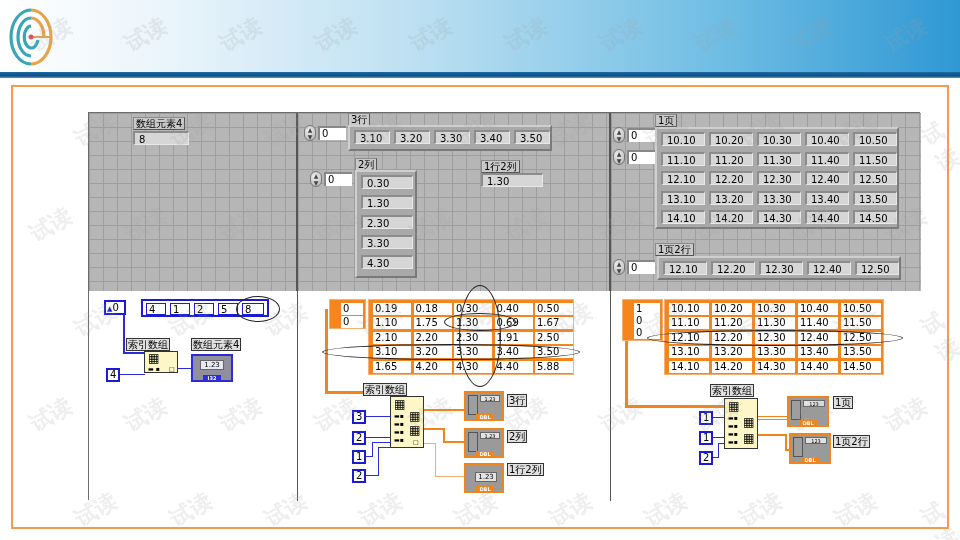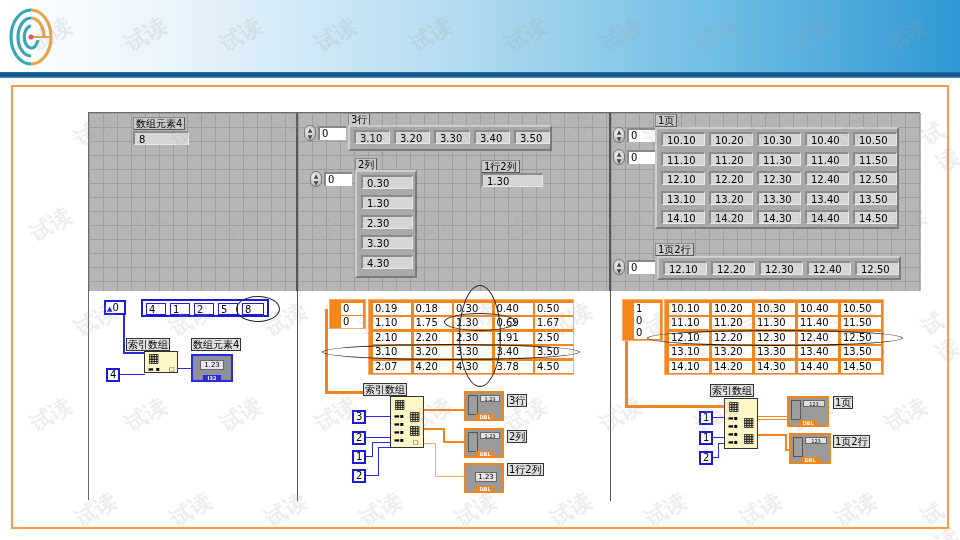--- a/index.html
+++ b/index.html
@@ -244,25 +244,25 @@
         <div class="bcell" style="left: 2px; top: 29.8px; width: 38px;">2.10</div>
         <div class="bcell" style="left: 42.5px; top: 29.8px; width: 38px;">2.20</div>
         <div class="bcell" style="left: 83px; top: 29.8px; width: 38px;">2.30</div>
         <div class="bcell" style="left: 123.5px; top: 29.8px; width: 38px;">1.91</div>
         <div class="bcell" style="left: 164px; top: 29.8px; width: 38px;">2.50</div>
         <div class="bcell" style="left: 2px; top: 44.2px; width: 38px;">3.10</div>
         <div class="bcell" style="left: 42.5px; top: 44.2px; width: 38px;">3.20</div>
         <div class="bcell" style="left: 83px; top: 44.2px; width: 38px;">3.30</div>
         <div class="bcell" style="left: 123.5px; top: 44.2px; width: 38px;">3.40</div>
         <div class="bcell" style="left: 164px; top: 44.2px; width: 38px;">3.50</div>
-        <div class="bcell" style="left: 2px; top: 58.6px; width: 38px;">2.07</div>
+        <div class="bcell" style="left: 2px; top: 58.6px; width: 38px;">1.65</div>
         <div class="bcell" style="left: 42.5px; top: 58.6px; width: 38px;">4.20</div>
         <div class="bcell" style="left: 83px; top: 58.6px; width: 38px;">4.30</div>
-        <div class="bcell" style="left: 123.5px; top: 58.6px; width: 38px;">3.78</div>
-        <div class="bcell" style="left: 164px; top: 58.6px; width: 38px;">4.50</div>
+        <div class="bcell" style="left: 123.5px; top: 58.6px; width: 38px;">4.40</div>
+        <div class="bcell" style="left: 164px; top: 58.6px; width: 38px;">5.88</div>
       </div>
     <div class="ellipse" style="left:161px;top:-6px;width:42px;height:102px;"></div>
     <div class="ellipse" style="left:146px;top:22px;width:72px;height:18px;"></div>
     <div class="ellipse" style="left:24px;top:53px;width:258px;height:16px;"></div>
 
     <div class="tlabel" style="left:65px;top:92px;background:#e0e0e0;">索引数组</div>
     <div class="node" style="left:92px;top:105px;width:34px;height:52px;">
       <span class="node-ico" style="left:3px;top:1px;">▦</span>
       <span class="tiny" style="left:3px;top:16px;">▬▪</span>
       <span class="tiny" style="left:3px;top:24px;">▬▪</span>

